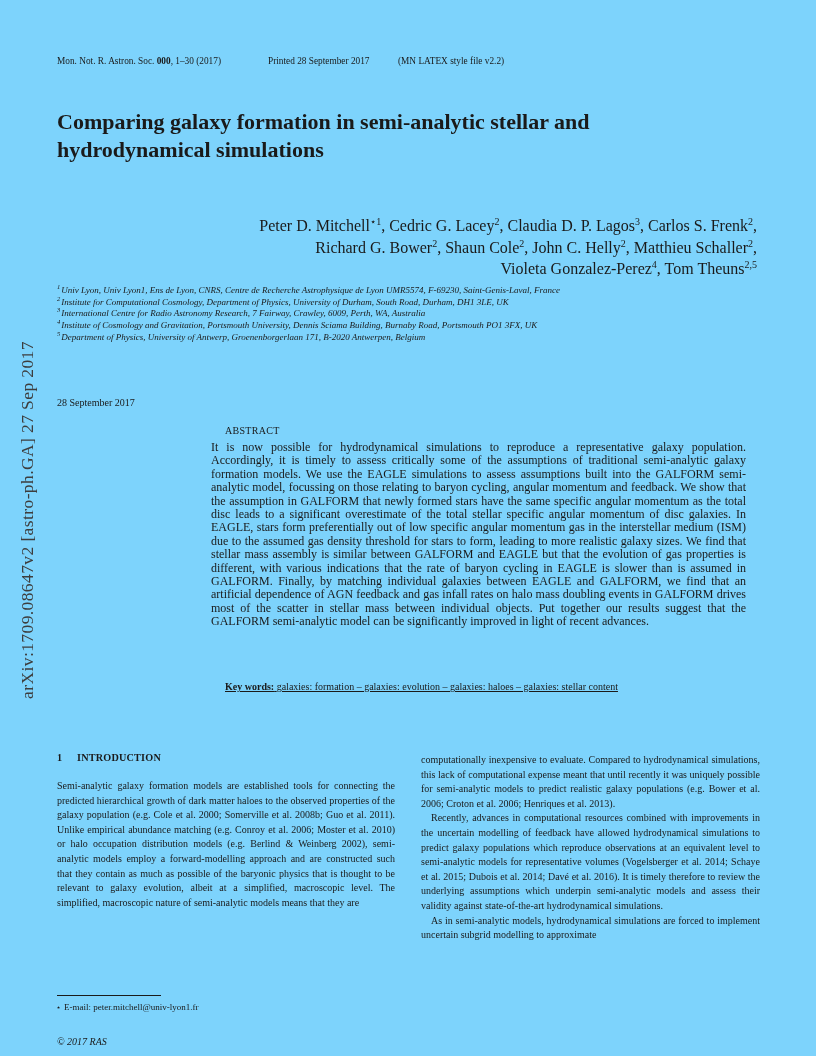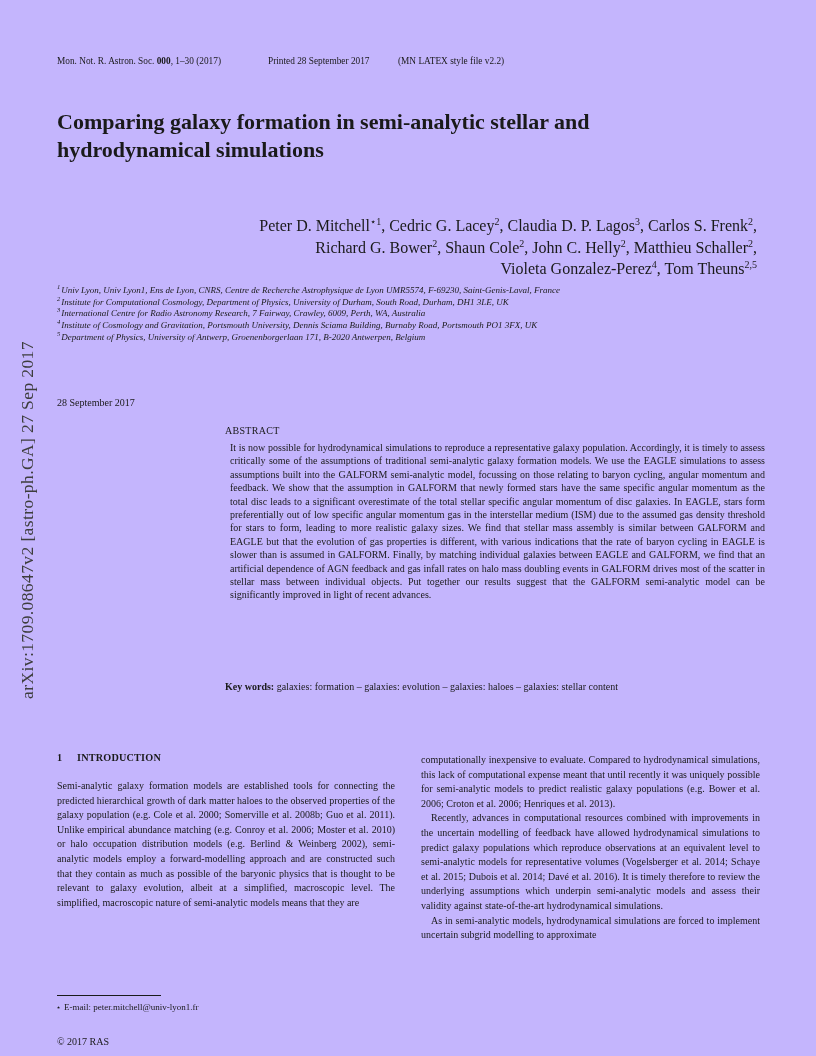--- a/index.html
+++ b/index.html
@@ -1,20 +1,20 @@
 <!DOCTYPE html>
 <html lang="en"><head>
 <meta charset="utf-8">
 <style>
   * { margin:0; padding:0; box-sizing:border-box; }
   html, body { background:#ffffff; }
   .page {
     position:relative;
     width:816px; height:1056px;
-    background:#c4b5fd;
+    background:#7dd3fc;
     color:#1a1a1a;
     font-family:"Liberation Serif","DejaVu Serif",serif;
     overflow:hidden;
   }
 
   
   .running-header { position:absolute; top:56px; left:57px; width:710px; height:14px; font-size:9.3px; }
   .rh-seg { position:absolute; top:0; white-space:nowrap; }
   .rh-journal { left:0; }
   .rh-printed { left:211px; }
@@ -38,42 +38,42 @@
   .authors sup { font-size:10px; line-height:0; }
 
   
   .affiliations { position:absolute; top:285px; left:57px; width:710px; font-size:9px; line-height:11.7px; font-style:italic; }
   .affiliations sup { font-size:6.5px; line-height:0; margin-right:1px; }
 
   .dateline { position:absolute; top:382px; left:57px; font-size:10px;margin-top:15px; }
 
   
   .abstract-label { position:absolute; top:425px; left:225px; font-size:10px; font-weight:normal; letter-spacing:0.3px; }
-  .abstract-text  { position:absolute; top:441px; left:230px; width:535px; font-size:10px; line-height:13.4px; text-align:justify; hyphens:auto; }
+  .abstract-text  { position:absolute; top:441px; left:211px; width:535px; font-size:12px; line-height:13.4px; text-align:justify; hyphens:auto; }
 
   
-  .keywords { position:absolute; top:680px; left:225px; width:535px; font-size:10px; line-height:13.4px; }
+  .keywords { position:absolute; top:680px; left:225px; width:535px; font-size:10px; line-height:13.4px;text-decoration:underline; }
 
   
   .section-heading { position:absolute; top:752px; left:57px; font-size:10.2px; font-weight:bold; letter-spacing:0.2px; }
   .sec-num { margin-right:12px; }
 
   
   .col { font-size:10px; line-height:14.6px; text-align:justify; hyphens:auto; }
   .col-left  { position:absolute; top:779px; left:57px;  width:338px; }
   .col-right { position:absolute; top:753px; left:421px; width:339px; }
   .para { margin:0; }
   .para.indent { text-indent:10px; }
 
   
   .footnote-rule { position:absolute; top:995px; left:57px; width:104px; border-top:1px solid #1a1a1a; }
   .footnote { position:absolute; top:1002px; left:56px; font-size:9px; }
   .fn-marker { font-size:8px; margin-right:3px; }
 
-  .copyright { position:absolute; top:1036px; left:57px; font-size:10px; }
+  .copyright { position:absolute; top:1036px; left:57px; font-size:10px;font-style:italic; }
 </style>
 </head>
 <body>
 
 <div class="page">
 
   <header class="running-header">
     <span class="rh-seg rh-journal"><span>Mon. Not. R. Astron. Soc. </span><b>000</b><span>, 1–30 (2017)</span></span>
     <span class="rh-seg rh-printed">Printed 28 September 2017</span>
     <span class="rh-seg rh-style">(MN LATEX style file v2.2)</span>

